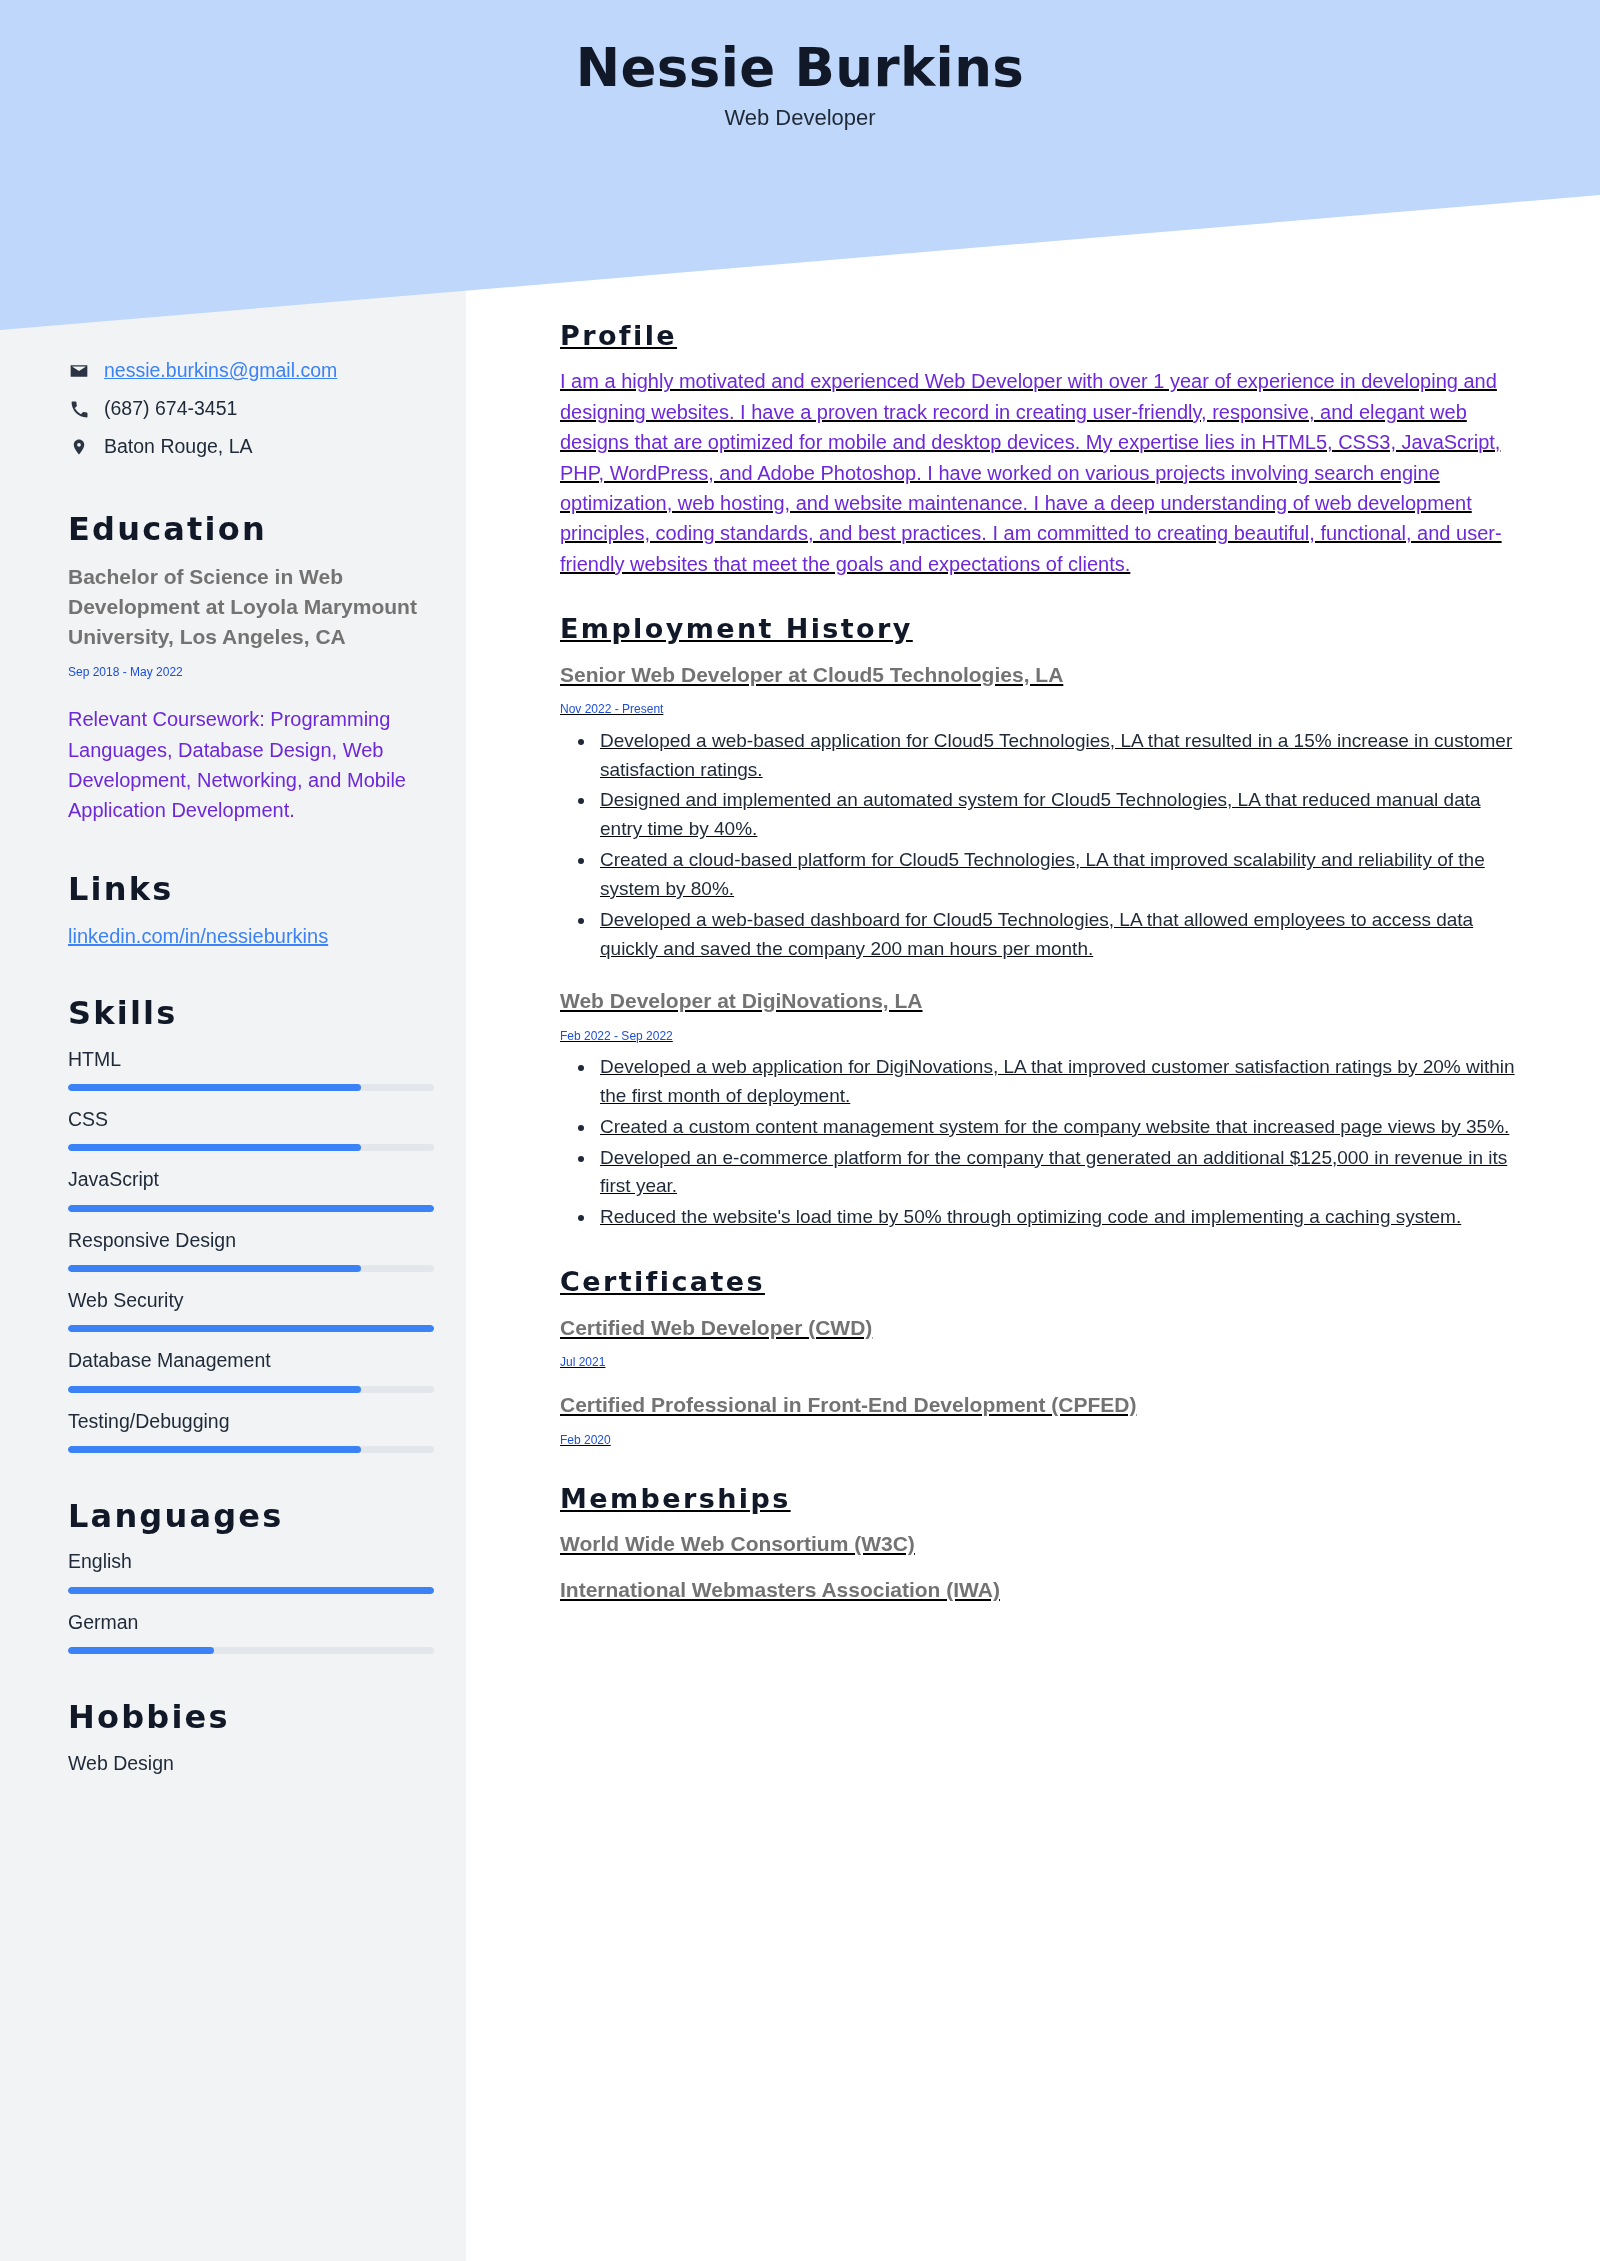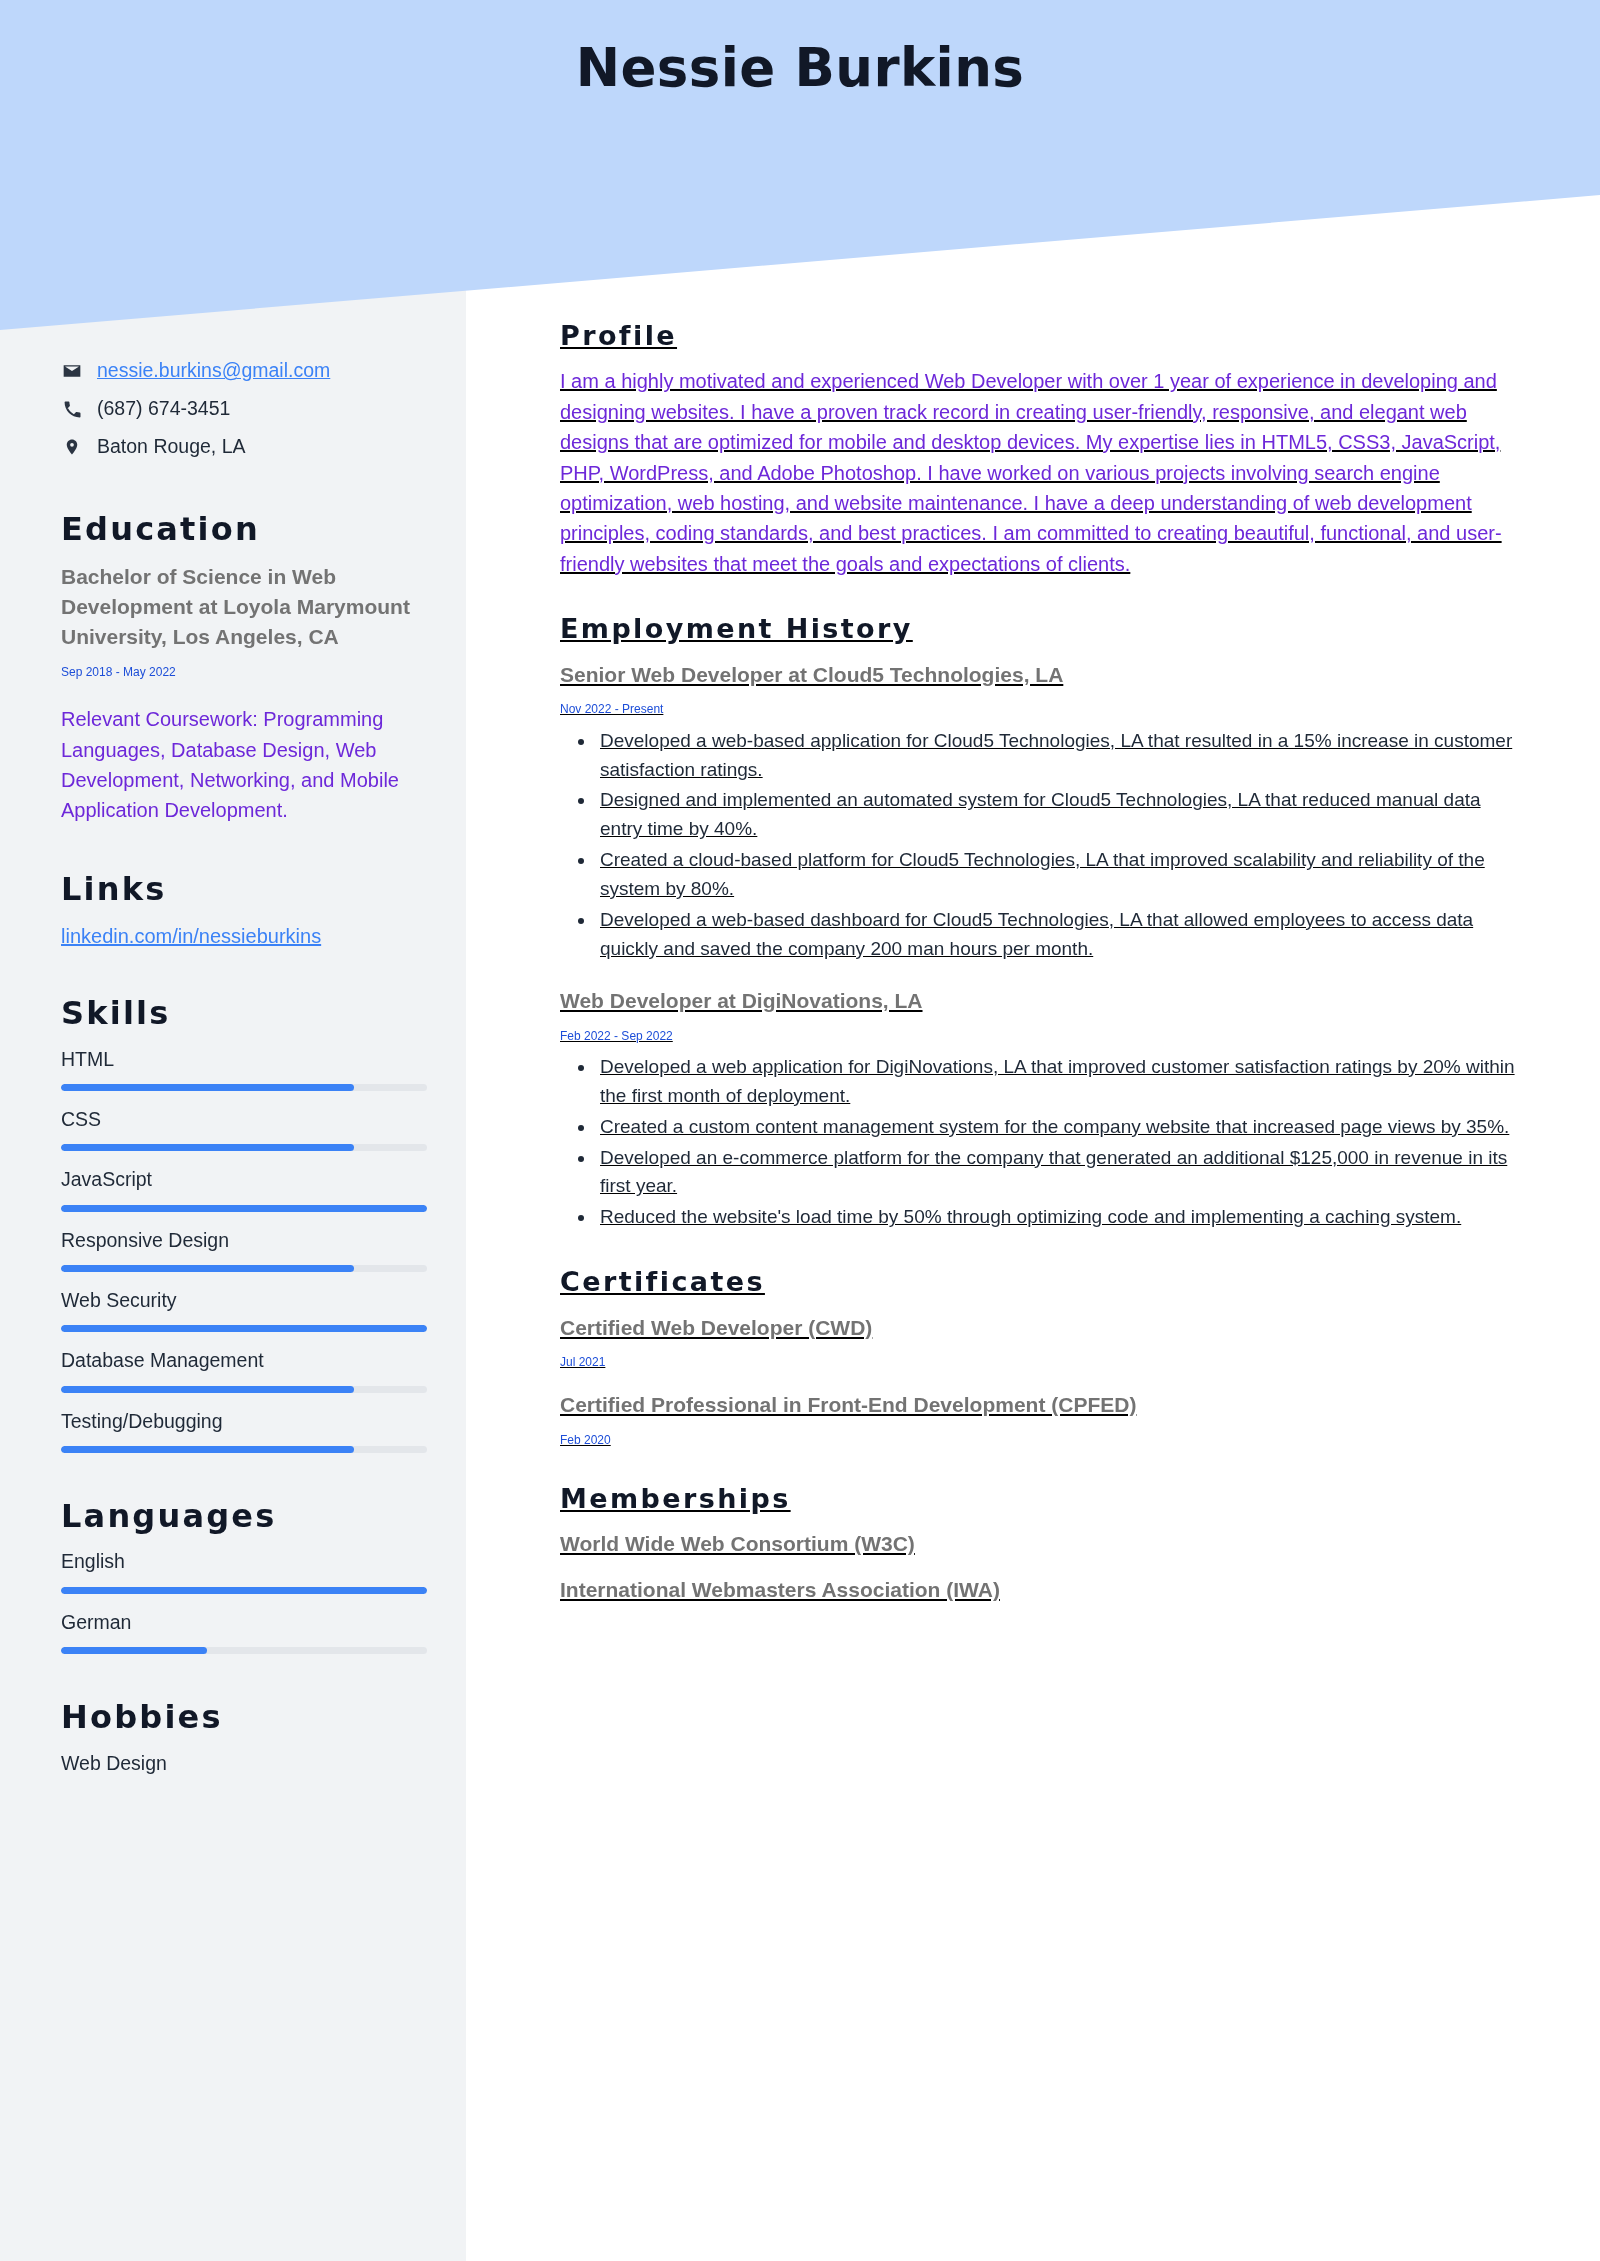--- a/index.html
+++ b/index.html
@@ -57,21 +57,21 @@
     left: 0; top: 0;
     width: 466px;
     height: 2261px;
     background: #f1f3f5;
     z-index: 0;
   }
 
   
   .sidebar {
     position: absolute;
-    left: 9px; top: 330px;
+    left: 16px; top: 330px;
     width: 466px;
     padding: 20px 48px 40px 52px;
     z-index: 2;
   }
   .main {
     position: absolute;
     left: 466px; top: 300px;
     width: 1134px;
     padding: 20px 76px 40px 94px;
     z-index: 2;
@@ -203,20 +203,21 @@
 </head>
 <body>
 
 <div id="page">
 
   <div class="sidebar-bg"></div>
   <div class="header-band" style="background: rgb(190, 215, 251);"></div>
 
   <div class="header-text">
     <div class="cand-name">Nessie Burkins</div>
+    <div class="cand-title">Web Developer</div>
   </div>
 
   <div class="sidebar">
 
     <div class="contact">
       <div class="contact-row">
         <span class="c-icon">
           <svg width="20" height="20" viewBox="0 0 24 24">
               <path d="M2 5h20v14H2V5zm2 1.6v.4l8 5 8-5v-.4H4z"></path>
             </svg>

